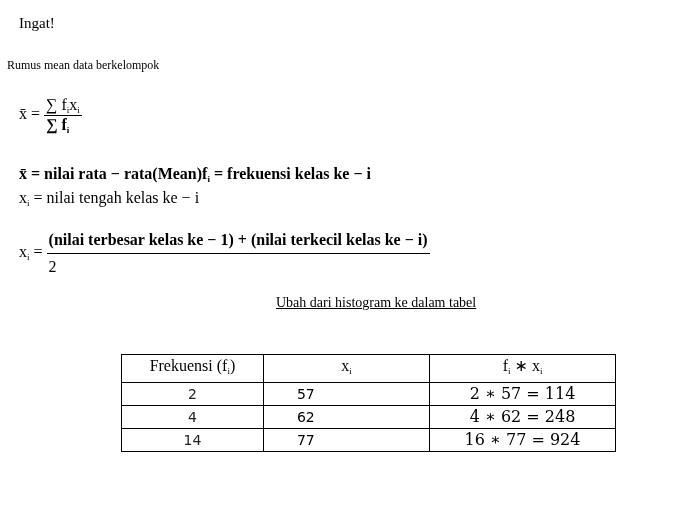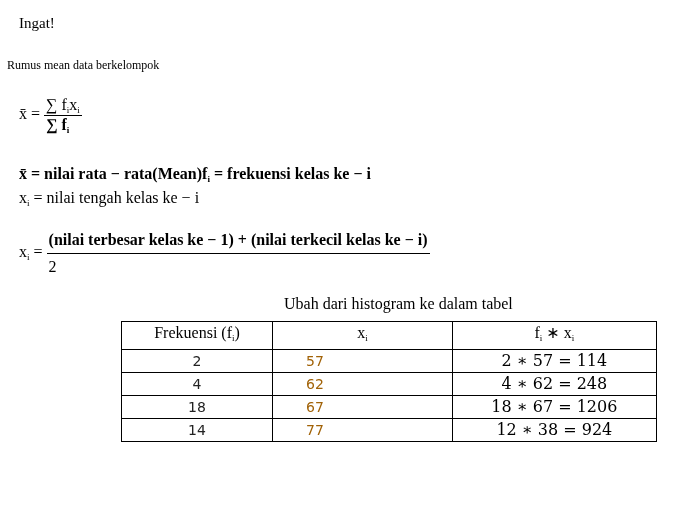--- a/index.html
+++ b/index.html
@@ -10,27 +10,27 @@
   .t-sub { left:7px; top:58px; font-size:12px; }
   .frac { display:inline-block; vertical-align:middle; text-align:left; }
   .frac .num { display:block; padding:0 2px; border-bottom:1px solid #000; }
   .frac .den { display:block; padding:0 2px; }
   sub { font-size:9px; vertical-align:-3px; }
   .bold { font-weight:bold; }
   .eq-mean { left:19px; top:96px; font-size:16px; }
   .def1 { left:19px; top:165px; font-size:16px; }
   .def2 { left:19px; top:189px; font-size:16px; }
   .eq-mid { left:19px; top:231px; font-size:16px; }
-  .caption { left:284px; top:295px; font-size:16px; }
-  table.data { position:absolute; left:121px; top:321px; width:536px; border-collapse:collapse;
+  .caption { left:276px; top:295px; font-size:14px;text-decoration:underline; }
+  table.data { position:absolute; left:121px; top:354px; width:495px; border-collapse:collapse;
                font-size:15px; }
   table.data th, table.data td { border:1px solid #000; height:22px; padding:0; line-height:22px; }
   table.data th { font-weight:normal; font-family:"Liberation Serif", serif; font-size:16px; }
   table.data td.freq { text-align:center; font-family:"DejaVu Sans", sans-serif; font-size:14px; color:#222; }
-  table.data td.mid { text-align:left; padding-left:33px; font-family:"DejaVu Sans", sans-serif; font-size:14px; color:#a16207; }
+  table.data td.mid { text-align:left; padding-left:33px; font-family:"DejaVu Sans", sans-serif; font-size:14px; color:#000000; }
   table.data td.prod { text-align:center; font-family:"DejaVu Serif", serif; font-size:16px;margin-left:6px; }
   .c1 { width:151px; } .c2 { width:180px; } .c3 { width:205px; }
 </style>
 </head>
 <body>
 
 <div class="abs t-title">Ingat!</div>
 <div class="abs t-sub">Rumus mean data berkelompok</div>
 
 <div class="abs eq-mean">
@@ -69,23 +69,18 @@
       <td class="freq">2</td>
       <td class="mid">57</td>
       <td class="prod">2 ∗ 57 = 114</td>
     </tr>
     <tr>
       <td class="freq">4</td>
       <td class="mid">62</td>
       <td class="prod">4 ∗ 62 = 248</td>
     </tr>
     <tr>
-      <td class="freq">18</td>
-      <td class="mid">67</td>
-      <td class="prod">18 ∗ 67 = 1206</td>
-    </tr>
-    <tr>
       <td class="freq">14</td>
       <td class="mid">77</td>
-      <td class="prod">12 ∗ 38 = 924</td>
+      <td class="prod">16 ∗ 77 = 924</td>
     </tr>
   </tbody>
 </table>
 
 </body></html>

